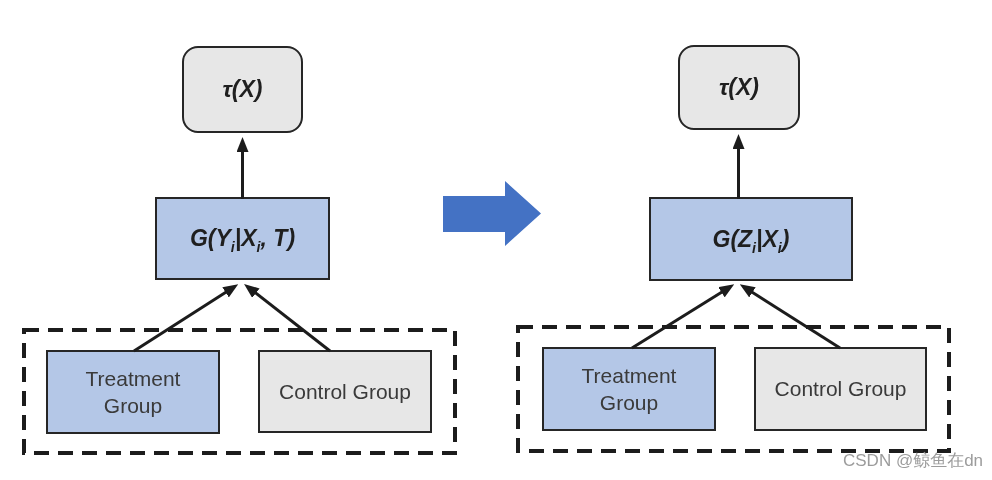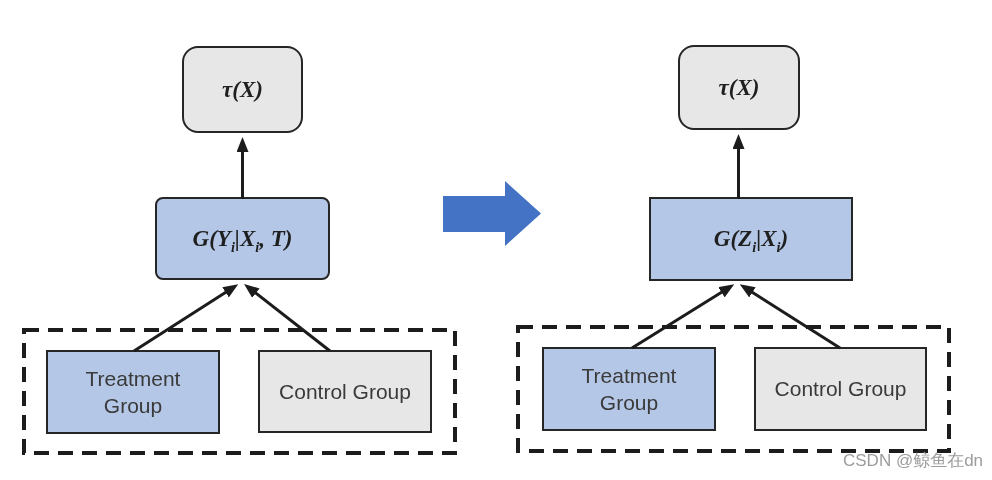--- a/index.html
+++ b/index.html
@@ -27,21 +27,21 @@
     position:absolute;
     box-sizing:border-box;
     border:2px solid #262626;
     display:flex;align-items:center;justify-content:center;
     z-index:1;
   }
   .node.blue{background:var(--node-blue);}
   .node.gray{background:var(--node-gray);}
   .node.rounded{border-radius:16px;}
   .math{
-    font-family:Liberation Serif, serif;
+    font-family:Liberation Sans, sans-serif;
     font-style:italic;
     font-weight:700;
     font-size:23px;
     color:var(--math-text);
     white-space:nowrap;
   }
   .math sub{
     font-size:0.62em;
     font-style:italic;
     line-height:0;
@@ -100,21 +100,21 @@
     <line class="edge" x1="632" y1="348" x2="730" y2="287" marker-end="url(#arrowhead)"></line>
     <line class="edge" x1="840" y1="348" x2="744" y2="287" marker-end="url(#arrowhead)"></line>
 
     <polygon class="block-arrow" points="443,196 505,196 505,181 541,213.5 505,246 505,232 443,232"></polygon>
   </svg>
 
   <div class="node rounded gray" style="left:182px;top:46px;width:121px;height:87px;">
     <span class="math">τ(X)</span>
   </div>
 
-  <div class="node blue" style="left:155px;top:197px;width:175px;height:83px;border-radius:8px;">
+  <div class="node blue" style="left:155px;top:197px;width:175px;height:83px;">
     <span class="math"><span>G(Y</span><sub>i</sub><span>|X</span><sub>i</sub><span>, T)</span></span>
   </div>
 
   <div class="node blue" style="left:46px;top:350px;width:174px;height:84px;">
     <span class="group-label">Treatment Group</span>
   </div>
 
   <div class="node gray" style="left:258px;top:350px;width:174px;height:83px;">
     <span class="group-label">Control Group</span>
   </div>

